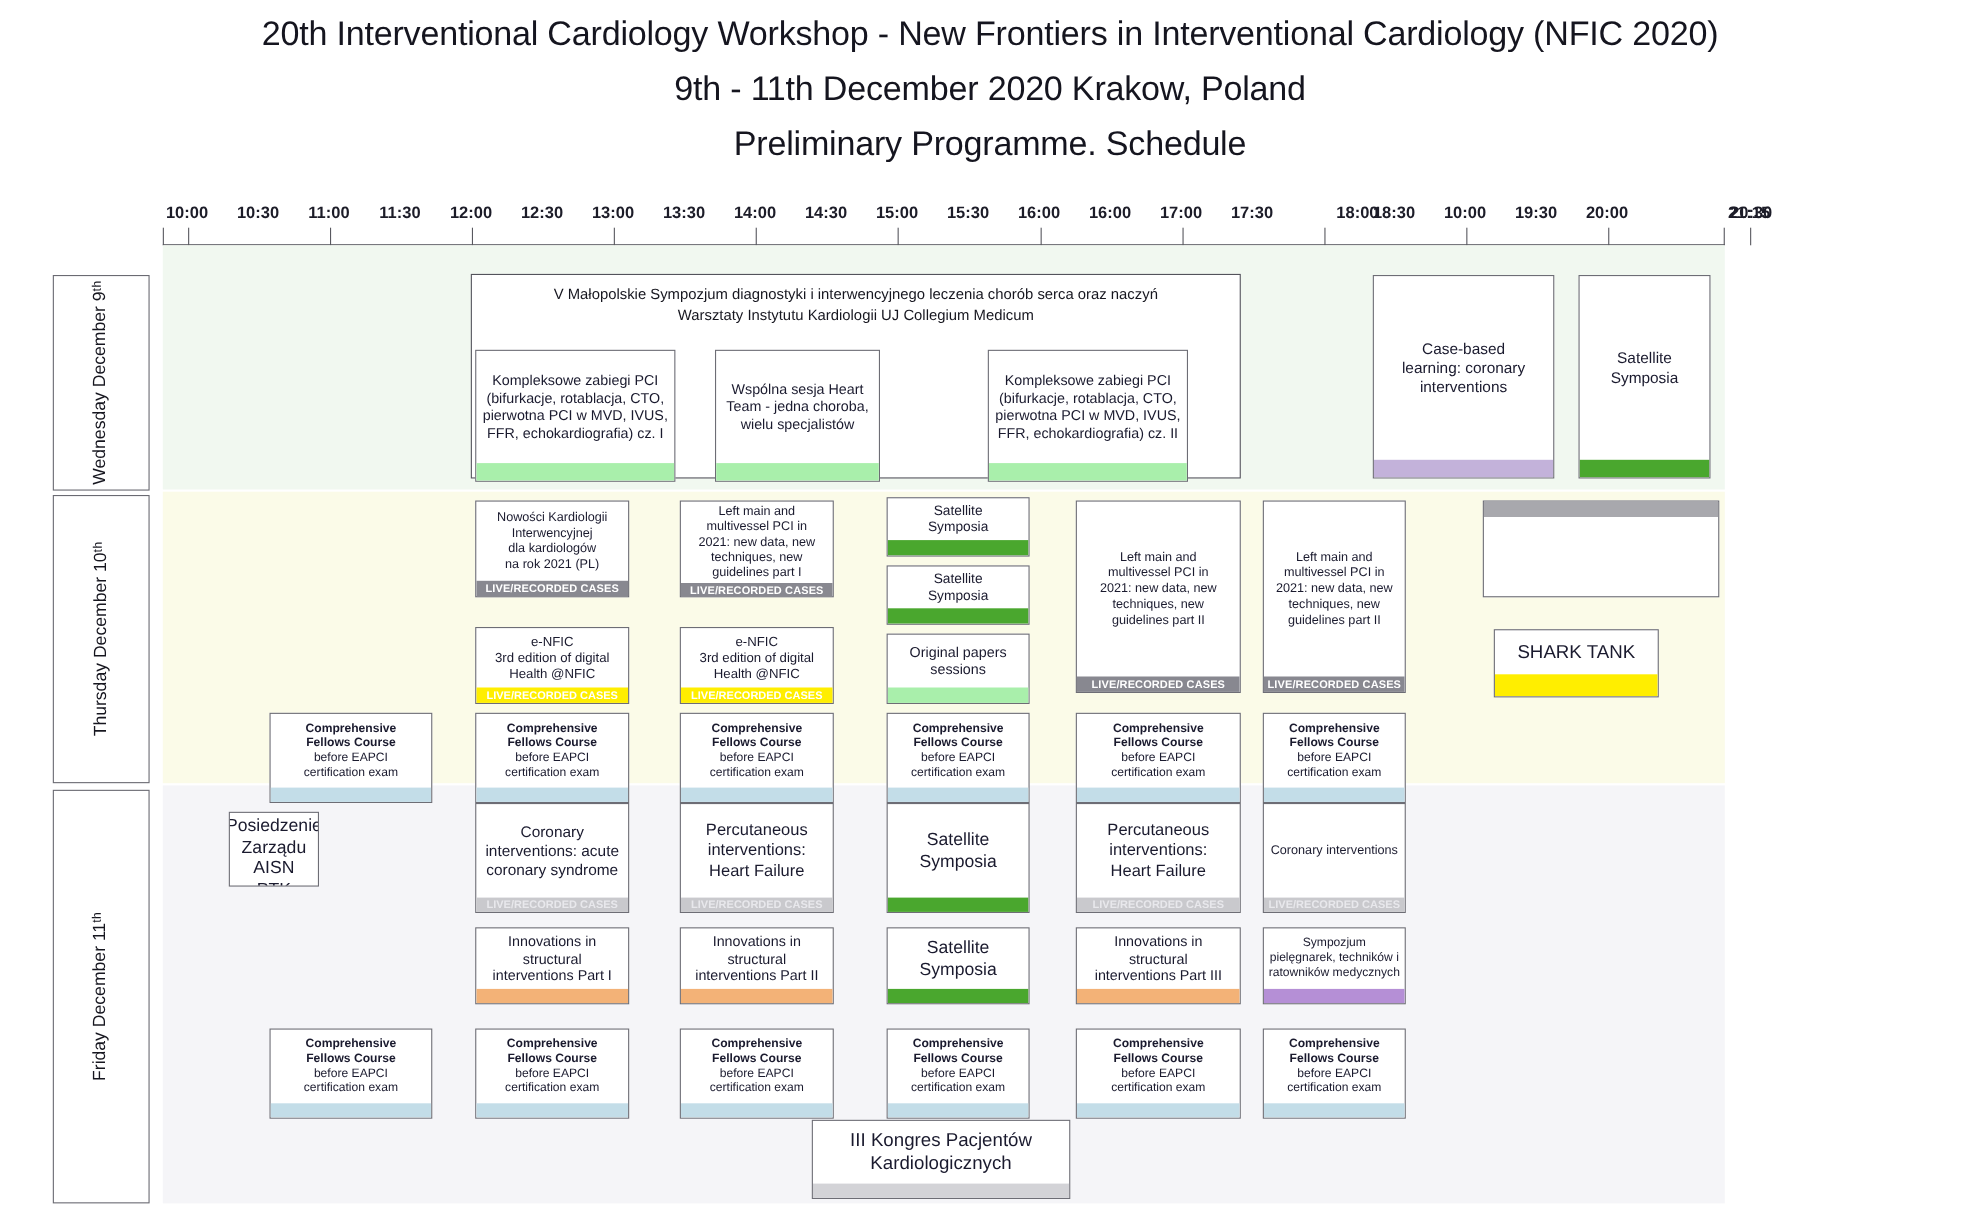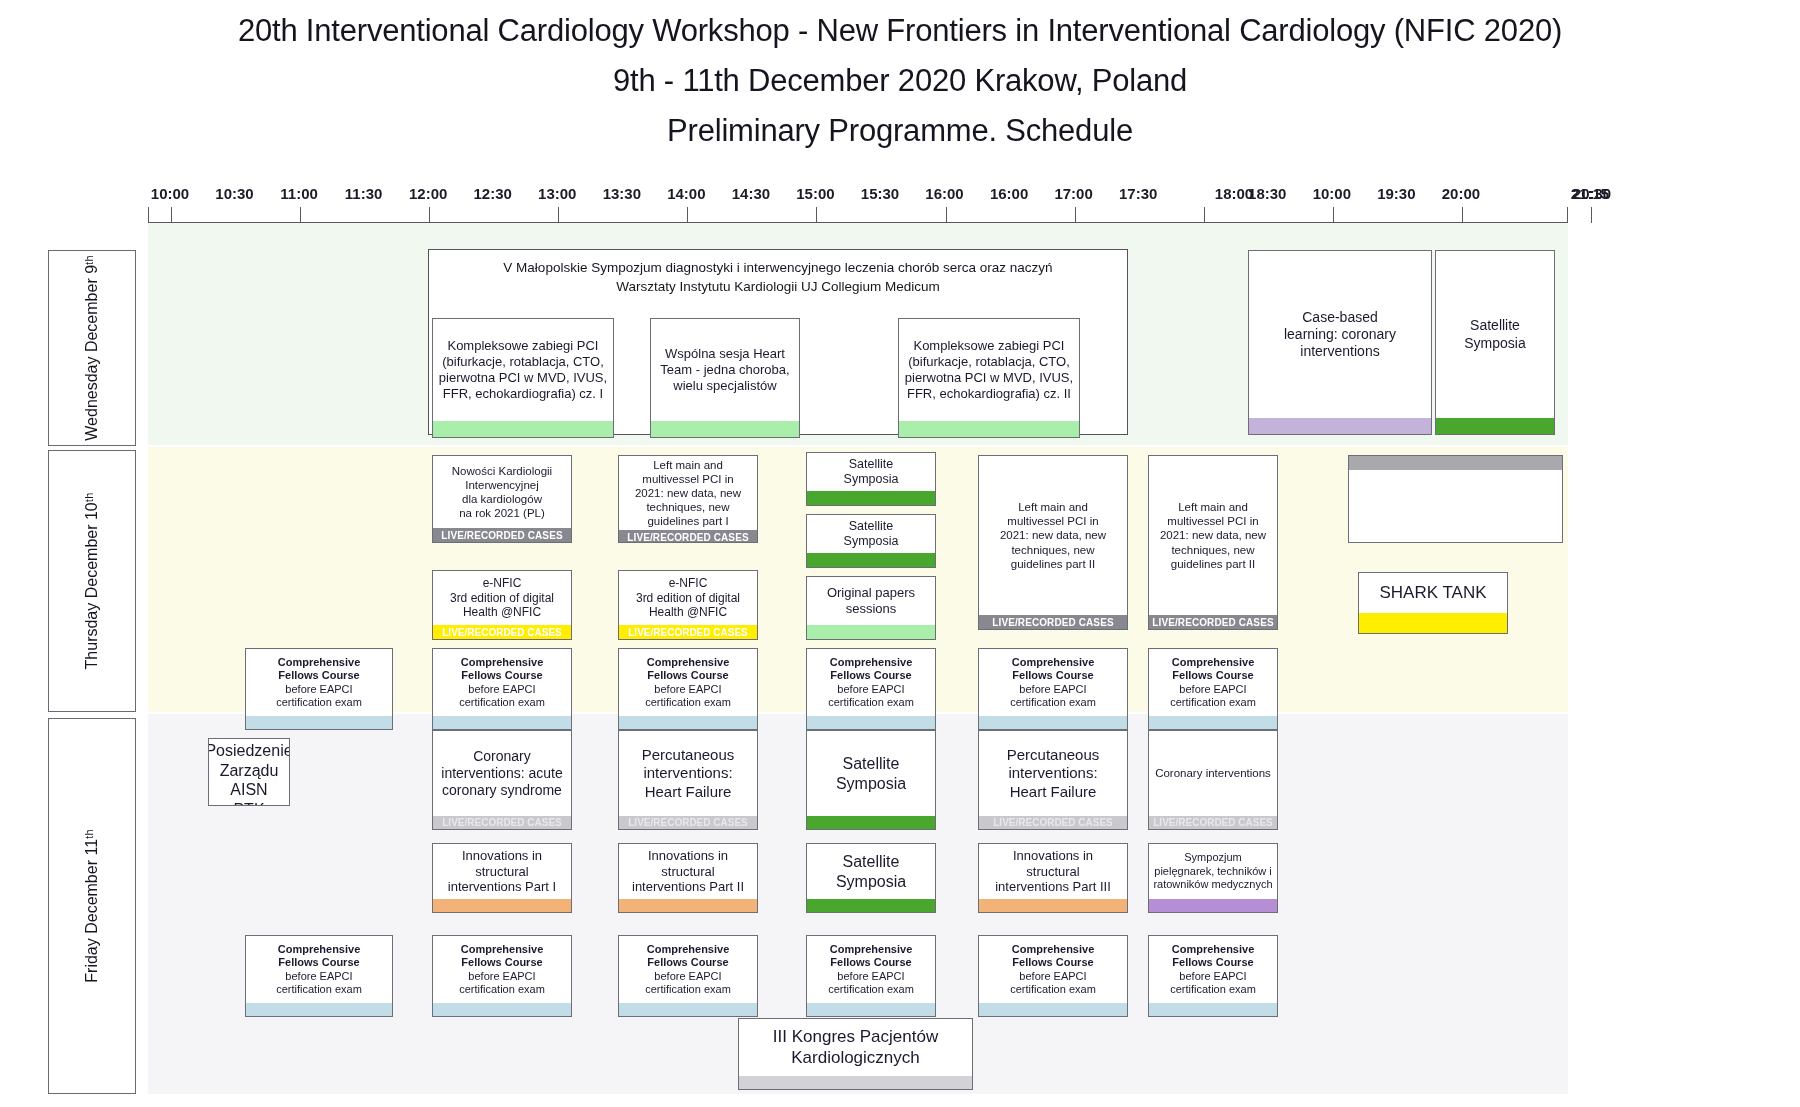--- a/index.html
+++ b/index.html
@@ -234,21 +234,21 @@
 wielu specjalistów</div>
       <div class="bar bar-green-light" style="height: 16px;"></div>
     </div>
     <div class="block" style="left: 898px; top: 318px; width: 182px; height: 120px;">
       <div class="btext" style="font-size: 13px;">Kompleksowe zabiegi PCI
 (bifurkacje, rotablacja, CTO,
 pierwotna PCI w MVD, IVUS,
 FFR, echokardiografia)  cz. II</div>
       <div class="bar bar-green-light" style="height: 16px;"></div>
     </div>
-    <div class="block" style="left: 1248px; top: 250px; width: 184px; height: 185px; justify-content: flex-end;">
+    <div class="block" style="left: 1248px; top: 250px; width: 165px; height: 185px; justify-content: flex-end;">
       <div class="btext" style="font-size: 14px;">Case-based
 learning: coronary
 interventions</div>
       <div class="bar bar-lavender" style="height: 16px;"></div>
     </div>
     <div class="block" style="left: 1435px; top: 250px; width: 120px; height: 185px;">
       <div class="btext" style="font-size: 14px;">Satellite
 Symposia</div>
       <div class="bar bar-green-dark" style="height: 16px;"></div>
     </div>

